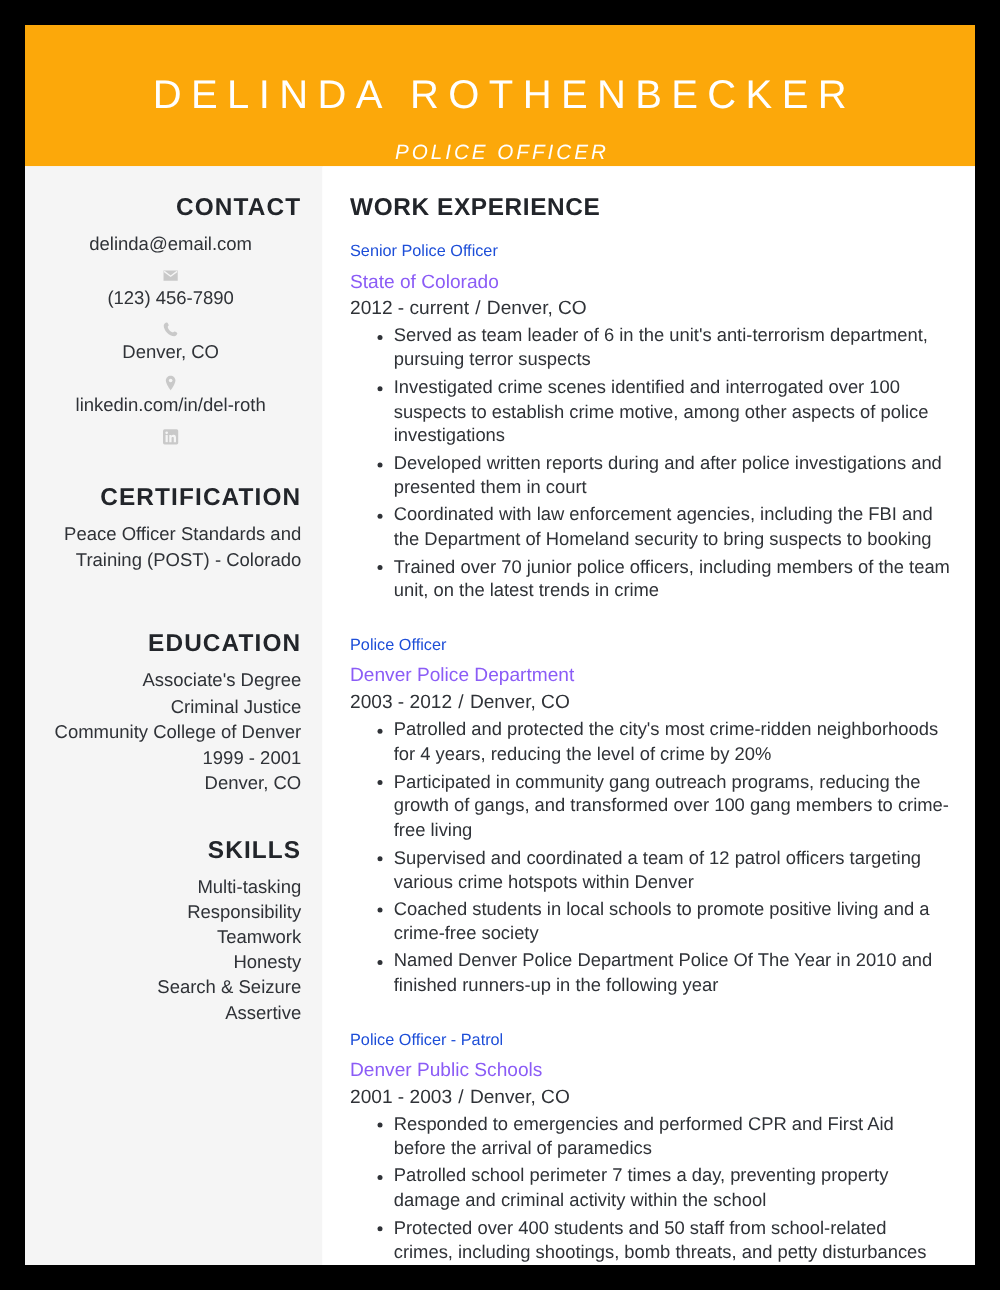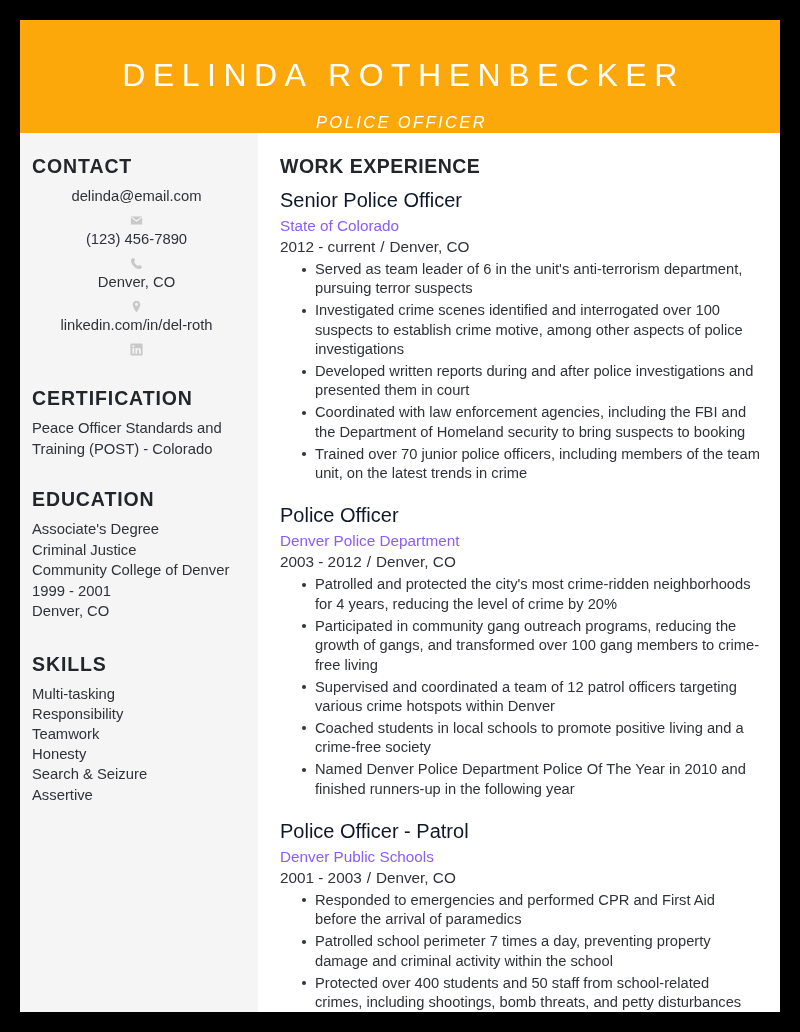--- a/index.html
+++ b/index.html
@@ -67,20 +67,21 @@
     display: flex;
     align-items: stretch;
     height: 879px;
   }
   .sidebar {
     width: 238px;
     flex: 0 0 238px;
     background: #f5f5f5;
     box-sizing: border-box;
     padding: 21px 17px 0 12px;
+    text-align: right;
   }
   .main {
     flex: 1 1 auto;
     background: #ffffff;
     box-sizing: border-box;
     padding: 21px 20px 16px 22px;
   }
 
   
   .side-heading {
@@ -88,21 +89,21 @@
     font-weight: bold;
     color: #22252a;
     letter-spacing: 0.9px;
     margin: 0 0 8px 0;
     line-height: 24px;
   }
   .side-block {
     margin-bottom: 26px;
   }
   .side-block.certification { margin-top: 30px; }
-  .side-block.education { margin-top: 28px; }
+  .side-block.education { margin-top: 44px; }
   .side-block.skills { margin-top: 30px; }
 
   .contact-row {
     display: flex;
     align-items: center;
     justify-content: flex-end;
     gap: 8px;
     margin-bottom: 2px;
     line-height: 20px;
     flex-direction: column;
@@ -138,23 +139,23 @@
   .main-heading {
     font-size: 19.5px;
     font-weight: bold;
     color: #22252a;
     letter-spacing: 0.5px;
     margin: 0 0 10px 0;
     line-height: 24px;
   }
   .job { margin-bottom: 20px; }
   .job-title {
-    font-size: 20px;
+    font-size: 13px;
     font-weight: 400;
-    color: #0f172a;
+    color: #1d4ed8;
     line-height: 25px;
     margin: 0 0 2px 0;
   }
   .job-company {
     font-size: 15.3px;
     color: #8b5cf6;
     line-height: 21px;
     margin: 0;
   }
   .job-meta {

